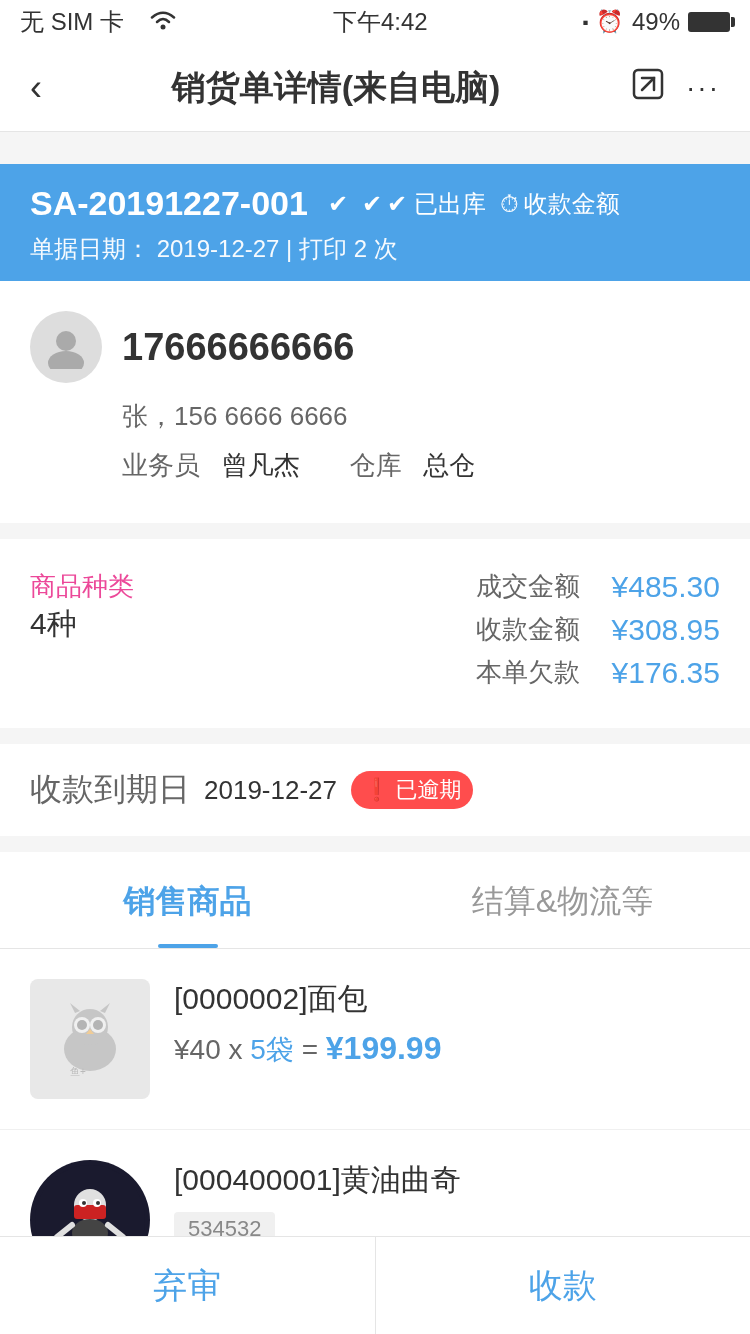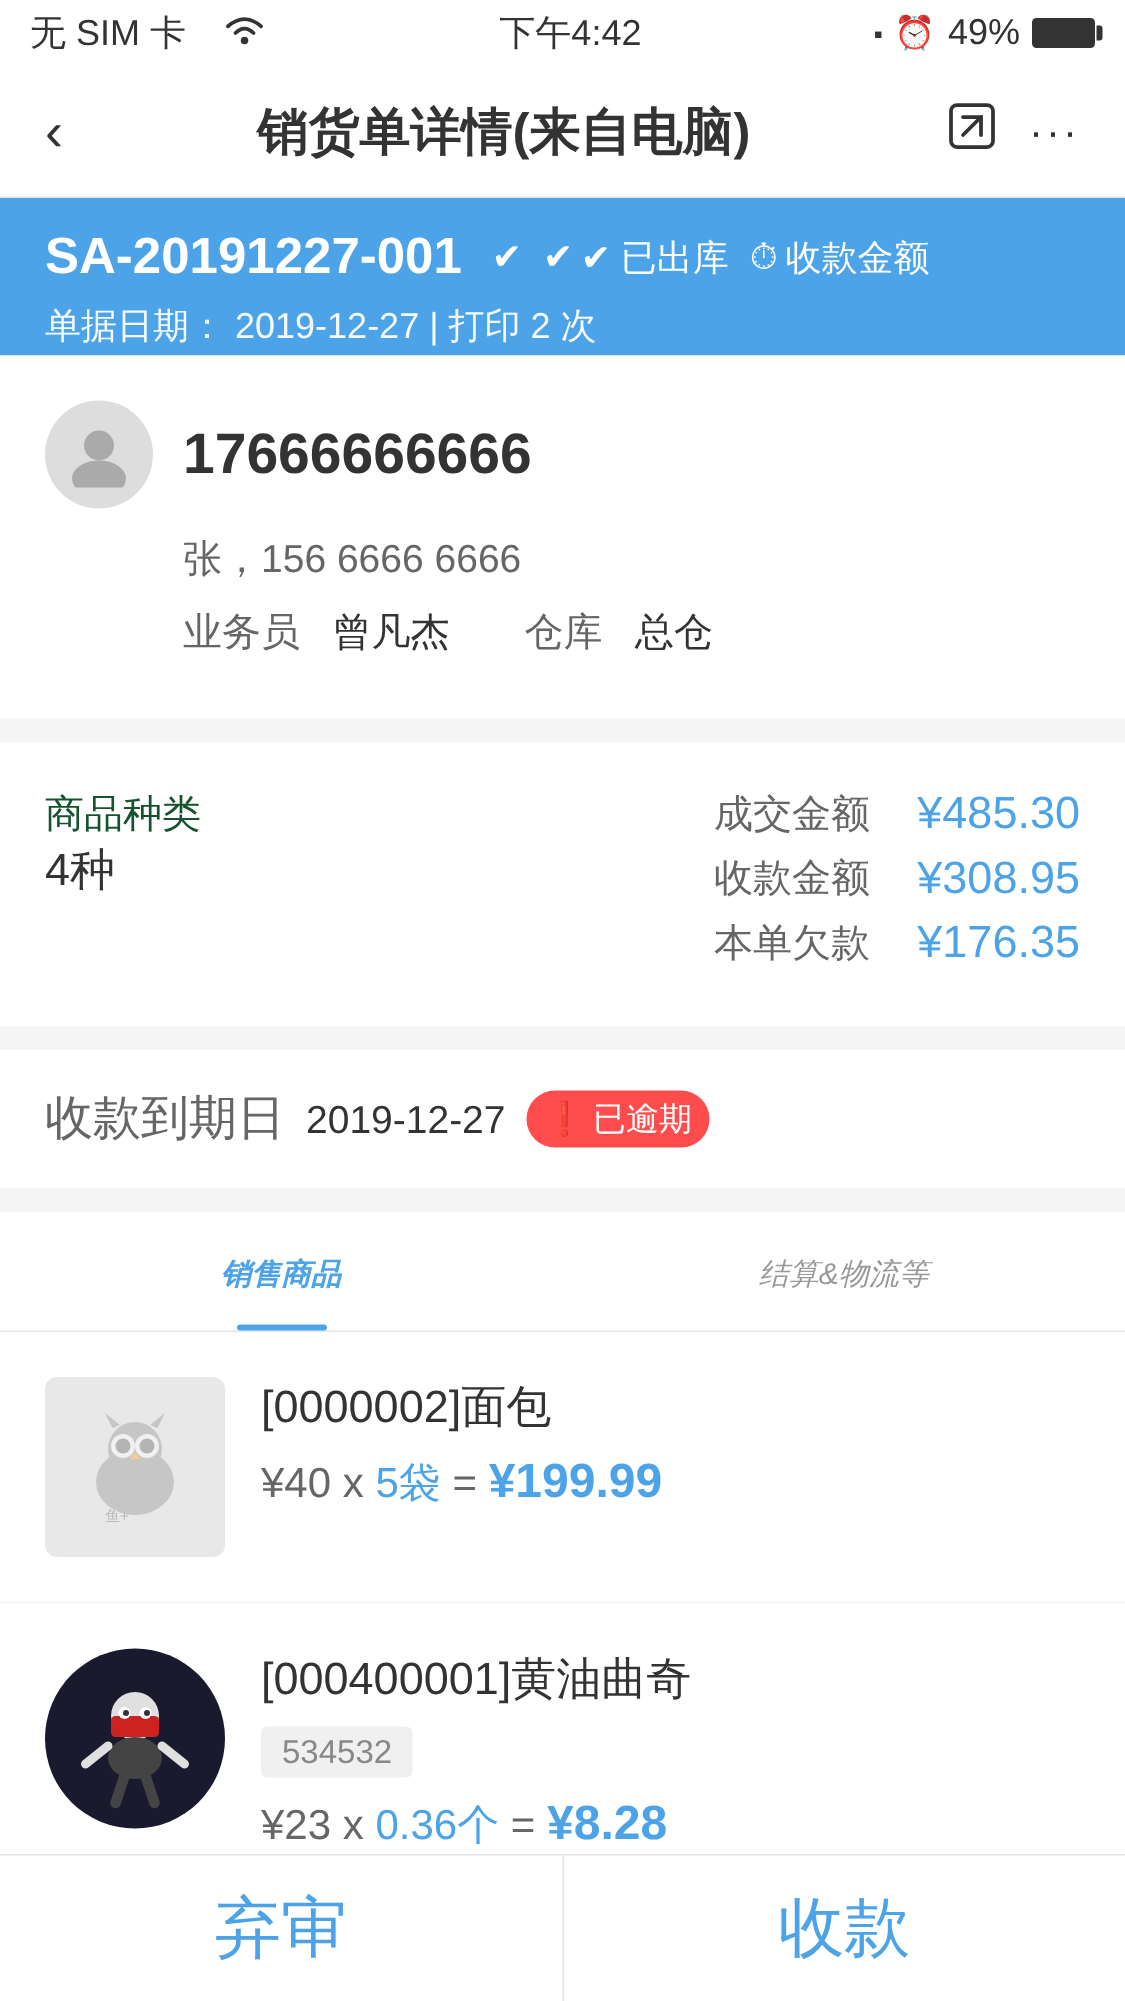--- a/index.html
+++ b/index.html
@@ -46,21 +46,22 @@
       color: #333;
     }
     .nav-left, .nav-right { display: flex; align-items: center; gap: 20px; }
     .nav-back { font-size: 36px; color: #333; cursor: pointer; }
     .nav-export { font-size: 30px; color: #333; }
     .nav-more { font-size: 28px; color: #333; letter-spacing: 2px; }
 
     
     .header-banner {
       background: #4da3e8;
-      padding: 20px 30px 4px;
+      padding: 20px 30px 16px;
+      margin-top: 32px;
     }
     .banner-row1 {
       display: flex;
       align-items: center;
       gap: 20px;
       margin-bottom: 10px;
     }
     .order-id {
       font-size: 34px;
       font-weight: 700;
@@ -118,21 +119,21 @@
 
     
     .summary-section {
       background: #fff;
       padding: 30px;
       margin-bottom: 16px;
       display: flex;
       justify-content: space-between;
       align-items: flex-start;
     }
-    .summary-label { font-size: 26px; color: #14532d; }
+    .summary-label { font-size: 26px; color: #ec4899; }
     .summary-count { font-size: 30px; color: #333; font-weight: 500; }
     .summary-right { text-align: right; }
     .amount-row {
       display: flex;
       justify-content: flex-end;
       align-items: center;
       gap: 20px;
       margin-bottom: 8px;
     }
     .amount-label { font-size: 26px; color: #666; }
@@ -166,25 +167,24 @@
       margin-bottom: 0;
     }
     .tabs-row {
       display: flex;
       border-bottom: 1px solid #e5e5e5;
     }
     .tab-item {
       flex: 1;
       text-align: center;
       padding: 28px 0 24px;
-      font-size: 20px;
+      font-size: 32px;
       color: #999;
       position: relative;
       cursor: pointer;
-      font-style: italic;
     }
     .tab-item.active {
       color: #4da3e8;
       font-weight: 600;
     }
     .tab-item.active::after {
       content: '';
       position: absolute;
       bottom: 0;
       left: 50%;
@@ -245,21 +245,21 @@
       width: 750px;
       height: 98px;
       background: #fff;
       border-top: 1px solid #e5e5e5;
       display: flex;
       align-items: center;
     }
     .bottom-btn {
       flex: 1;
       text-align: center;
-      font-size: 44px;
+      font-size: 34px;
       font-weight: 500;
       cursor: pointer;
       height: 100%;
       display: flex;
       align-items: center;
       justify-content: center;
     }
     .btn-reject { color: #4da3e8; border-right: 1px solid #e5e5e5; }
     .btn-collect { color: #4da3e8; }
 

